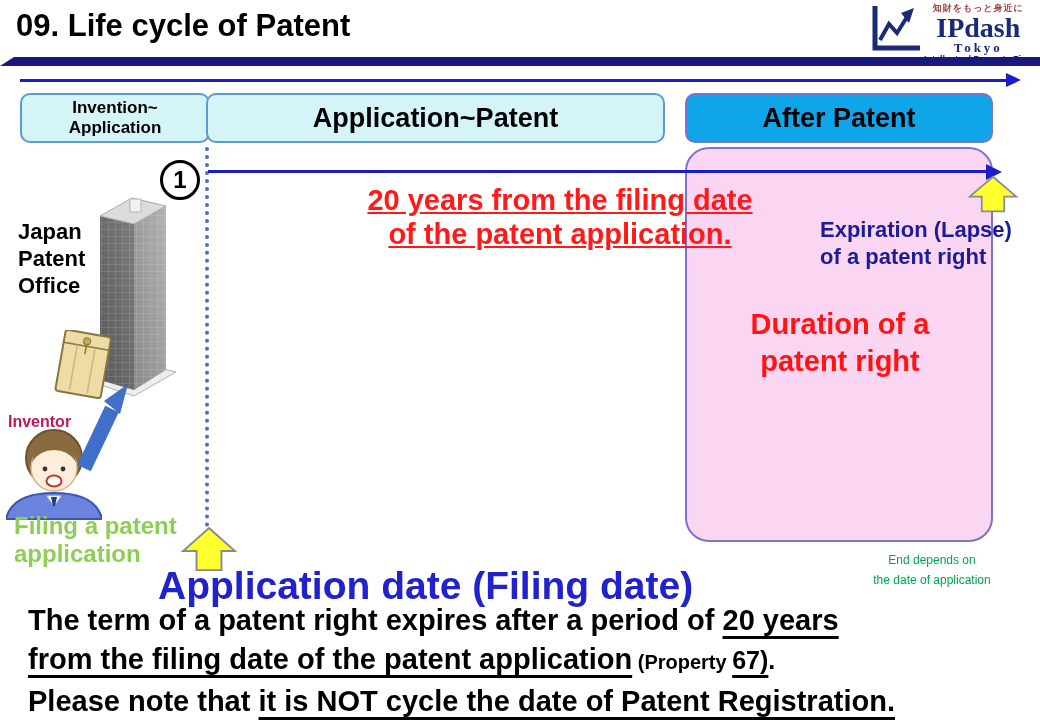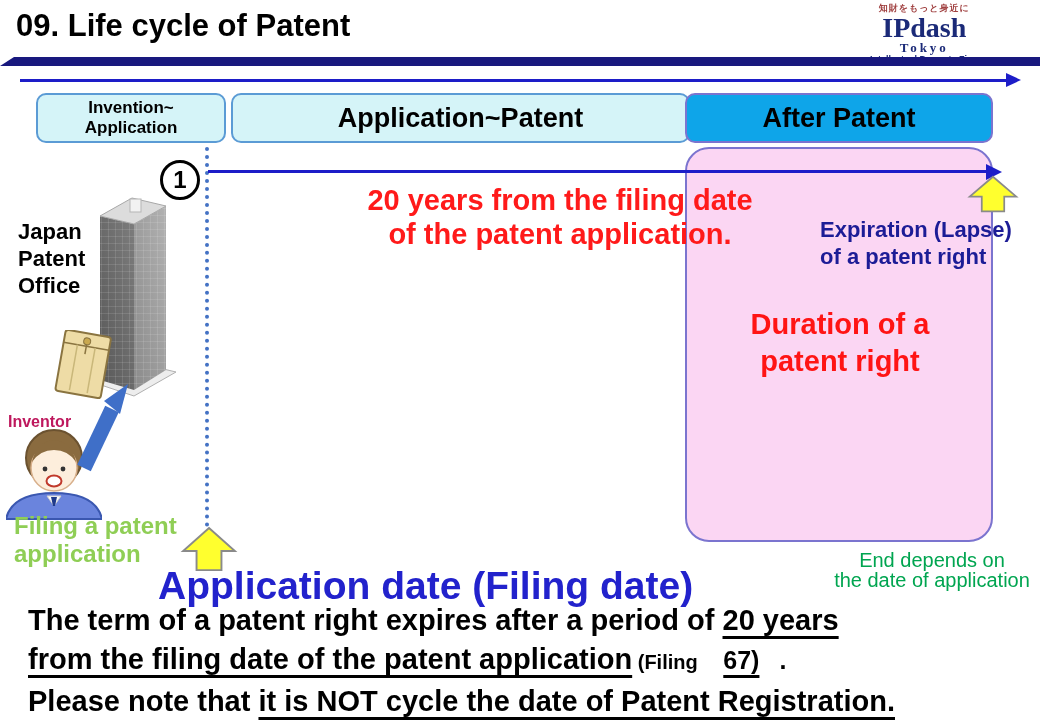--- a/index.html
+++ b/index.html
@@ -9,58 +9,58 @@
   
   .title{position:absolute;left:16px;top:8px;font-size:31px;font-weight:bold;color:#000;
          letter-spacing:0px;}
   .title-bar{position:absolute;left:0;top:57px;width:1040px;height:9px;background:#18187e;
          clip-path:polygon(14px 0,100% 0,100% 100%,0 100%);}
   .top-arrow-line{position:absolute;left:20px;top:79px;width:988px;height:3px;background:#1d1dc8;}
   .top-arrow-head{position:absolute;left:1006px;top:73px;width:0;height:0;
          border-left:15px solid #1d1dc8;border-top:7px solid transparent;border-bottom:7px solid transparent;}
 
   
-  .logo{position:absolute;left:868px;top:2px;width:170px;height:54px;display:flex;align-items:flex-start;flex-direction:column;}
+  .logo{position:absolute;left:868px;top:2px;width:170px;height:54px;display:flex;align-items:flex-start;}
   .logo-text{display:flex;flex-direction:column;align-items:center;margin-left:2px;}
   .logo-tagline{font-size:9px;color:#a04040;letter-spacing:1px;font-weight:bold;}
   .logo-name{font-family:"Liberation Serif",serif;font-size:28px;font-weight:bold;color:#1b2a78;line-height:26px;}
   .logo-city{font-family:"Liberation Serif",serif;font-size:13px;font-weight:bold;color:#1b2a78;letter-spacing:3px;line-height:13px;}
   .logo-sub{font-size:9px;font-weight:bold;color:#1b2a78;line-height:11px;}
 
   
   .phase{position:absolute;top:93px;height:50px;border-radius:10px;box-sizing:border-box;
          display:flex;align-items:center;justify-content:center;text-align:center;font-weight:bold;color:#000;}
   .cyan{background:#d5f4f8;border:2px solid #5b9bd5;}
   .pinkbox{background:#0ea5e9;border:2px solid #7b74cf;}
-  #phase1{left:36px;width:190px;font-size:17px;line-height:20px;}
-  #phase2{left:231px;width:459px;font-size:27px;}
+  #phase1{left:20px;width:190px;font-size:17px;line-height:20px;}
+  #phase2{left:206px;width:459px;font-size:27px;}
   #phase3{left:685px;width:308px;font-size:27px;}
 
   
   .duration-box{position:absolute;left:685px;top:147px;width:308px;height:395px;border-radius:24px;
          background:#fbd6f3;border:2px solid #7b74cf;box-sizing:border-box;}
 
   
   .dotted-line{position:absolute;left:205px;top:147px;height:380px;width:0;
          border-left:4px dotted #4472c4;}
   .tl-line{position:absolute;left:208px;top:170px;width:782px;height:3px;background:#1d1dc8;z-index:4;}
   .tl-head{position:absolute;left:986px;top:164px;width:0;height:0;z-index:4;
          border-left:16px solid #1d1dc8;border-top:8px solid transparent;border-bottom:8px solid transparent;}
   .circled-num{position:absolute;left:160px;top:160px;width:34px;height:34px;border:3px solid #000;
          border-radius:50%;background:#fff;display:flex;align-items:center;justify-content:center;
          font-size:24px;font-weight:bold;color:#000;z-index:5;}
 
   .red-note{position:absolute;left:310px;top:183px;width:500px;text-align:center;z-index:5;
-         font-size:29px;font-weight:bold;color:#ff1a1a;line-height:34px;}
+         font-size:29px;font-weight:bold;color:#ff1a1a;line-height:34px;text-decoration:underline;}
   .expiration{position:absolute;left:820px;top:216px;z-index:5;
          font-size:22px;font-weight:bold;color:#1c1c96;line-height:27px;}
   .duration-label{position:absolute;left:700px;top:306px;width:280px;text-align:center;z-index:5;
          font-size:29px;font-weight:bold;color:#ff1414;line-height:37px;}
   .end-note{position:absolute;left:828px;top:550px;width:208px;text-align:center;
-         font-size:20px;color:#00a550;line-height:20px;}
+         font-size:12px;color:#00a550;line-height:20px;}
   .app-date{position:absolute;left:158px;top:564px;font-size:39px;font-weight:bold;color:#2222cc;z-index:5;}
 
   
   .yarrow{position:absolute;z-index:6;}
   #yarrow-top{left:966px;top:175px;}
   #yarrow-bottom{left:180px;top:526px;}
 
   
   .jpo{position:absolute;left:18px;top:186px;font-size:22px;font-weight:bold;color:#000;line-height:27px;z-index:3;margin-top:32px;}
   .inventor-label{position:absolute;left:8px;top:397px;font-size:16px;font-weight:bold;color:#be185d;z-index:3;margin-top:16px;}
@@ -69,21 +69,21 @@
   #building{left:88px;top:188px;}
   #envelope{left:54px;top:330px;}
   #filing-arrow{left:66px;top:376px;z-index:4;}
   #inventor-figure{left:6px;top:424px;z-index:3;}
 
   
   .footnote{position:absolute;left:28px;top:601px;width:1004px;font-size:29px;font-weight:bold;
          color:#000;line-height:39px;z-index:7;}
   .footnote .u{text-decoration:underline;text-decoration-thickness:3px;text-underline-offset:6px;text-align:center;}
   .footnote .small{font-size:20px;}
-  .footnote .mid{font-size:25px;margin-left:20px;}
+  .footnote .mid{font-size:25px;}
 </style>
 </head>
 <body>
 
 <div id="slide">
 
   <div class="title">09. Life cycle of Patent</div>
 
   <div class="logo">
     <svg width="54" height="52" viewBox="0 0 54 52">
@@ -211,17 +211,17 @@
     <polygon points="45,73 51,73 49,82 47,82" fill="#1f3a8a"></polygon>
   </svg>
 
   <div class="filing">
     <div>Filing a patent</div>
     <div>application</div>
   </div>
 
   <div class="footnote">
     <div><span>The term of a patent right expires after a period of </span><span class="u">20 years</span></div>
-    <div><span class="u">from the filing date of the patent application</span><span class="small"> (</span><span class="small">Filing </span><span class="mid u">67)</span><span class="mid">.</span></div>
+    <div><span class="u">from the filing date of the patent application</span><span class="small"> (</span><span class="small">Property </span><span class="mid u">67)</span><span class="mid">.</span></div>
     <div><span>Please note that </span><span class="u">it is NOT cycle the date of Patent Registration.</span></div>
   </div>
 
 </div>
 
 </body></html>

